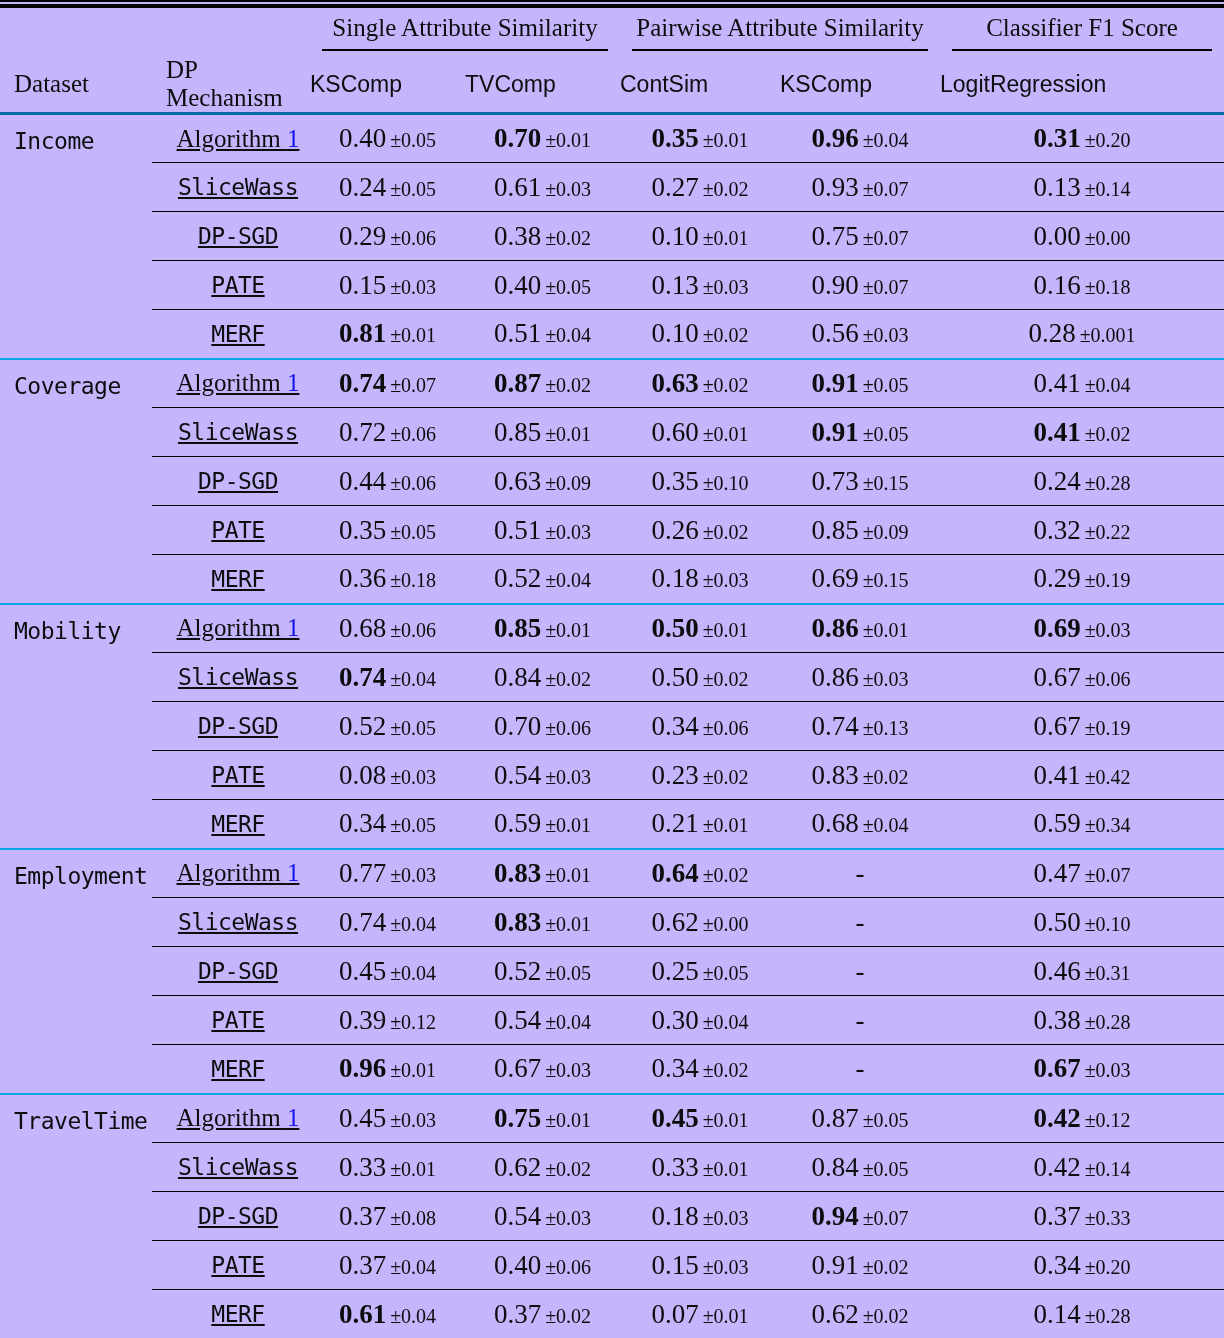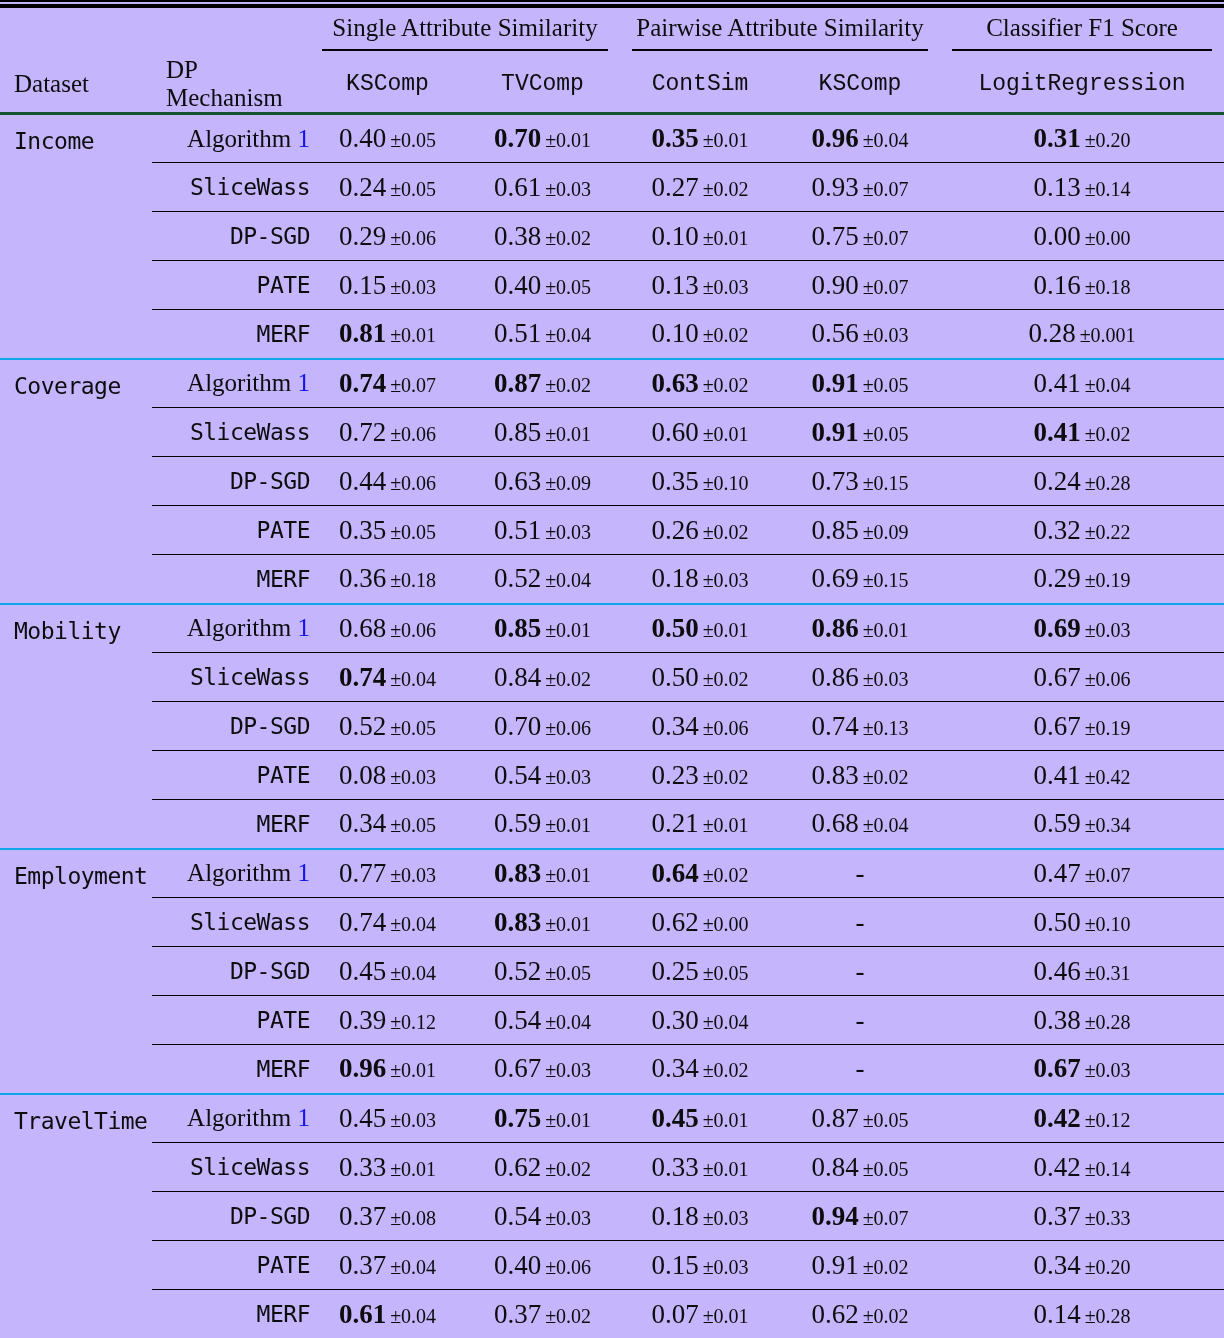--- a/index.html
+++ b/index.html
@@ -14,21 +14,21 @@
   .dbl-rule { width:1224px; }
   .dbl-rule .thin  { height:2px; background:#000; margin-bottom:2px; }
   .dbl-rule .thick { height:4px; background:#000; }
 
   table.results {
     width:1224px;
     border-collapse:collapse;
     table-layout:fixed;
   }
   thead tr.group-row   { height:48px; }
-  thead tr.colhead-row { height:46px; border-bottom:3px solid #14532d; }
+  thead tr.colhead-row { height:46px; border-bottom:3px solid #0369a1; }
   thead th { font-weight:normal; padding:0; vertical-align:middle; }
 
   .group-inner {
     display:block;
     margin:0 12px;
     padding-bottom:7px;
     border-bottom:2px solid #000;
     text-align:center;
     font-size:25px;
     font-family:"Liberation Serif", serif;
@@ -38,36 +38,36 @@
   .serif { font-family:"Liberation Serif", serif; }
   .mono  { font-family:"DejaVu Sans Mono", monospace;margin-top:20px; }
 
   th.rowhead {
     text-align:left;
     padding-left:14px;
     font-size:25px;
     font-family:"Liberation Serif", serif;
   }
   th.colname {
-    text-align:center;
+    text-align:left;
     font-size:23px;
-    font-family:Liberation Mono, monospace;
+    font-family:Liberation Sans, sans-serif;
   }
 
   tbody tr { height:49px; }
   tbody td { padding:0; vertical-align:middle; }
 
   td.dataset {
     vertical-align:top;
     padding:13px 0 0 14px;
     font-size:23px;
     font-family:"DejaVu Sans Mono", monospace;
     letter-spacing:-0.5px;
   }
-  td.mech { text-align:right; padding-left:14px; }
+  td.mech { text-align:center; padding-left:14px;text-decoration:underline; }
   td.mech.mono  { font-size:23px; letter-spacing:-0.5px; }
   td.mech.serif { font-size:25px; }
   td.mech .ref { cursor:pointer; }
 
   td.val-cell { text-align:center; white-space:nowrap; }
   .val  { font-size:27px; }
   .val.bold { font-weight:bold; }
   .pm   { font-size:20px; }
   .dash { font-size:27px; }
 

